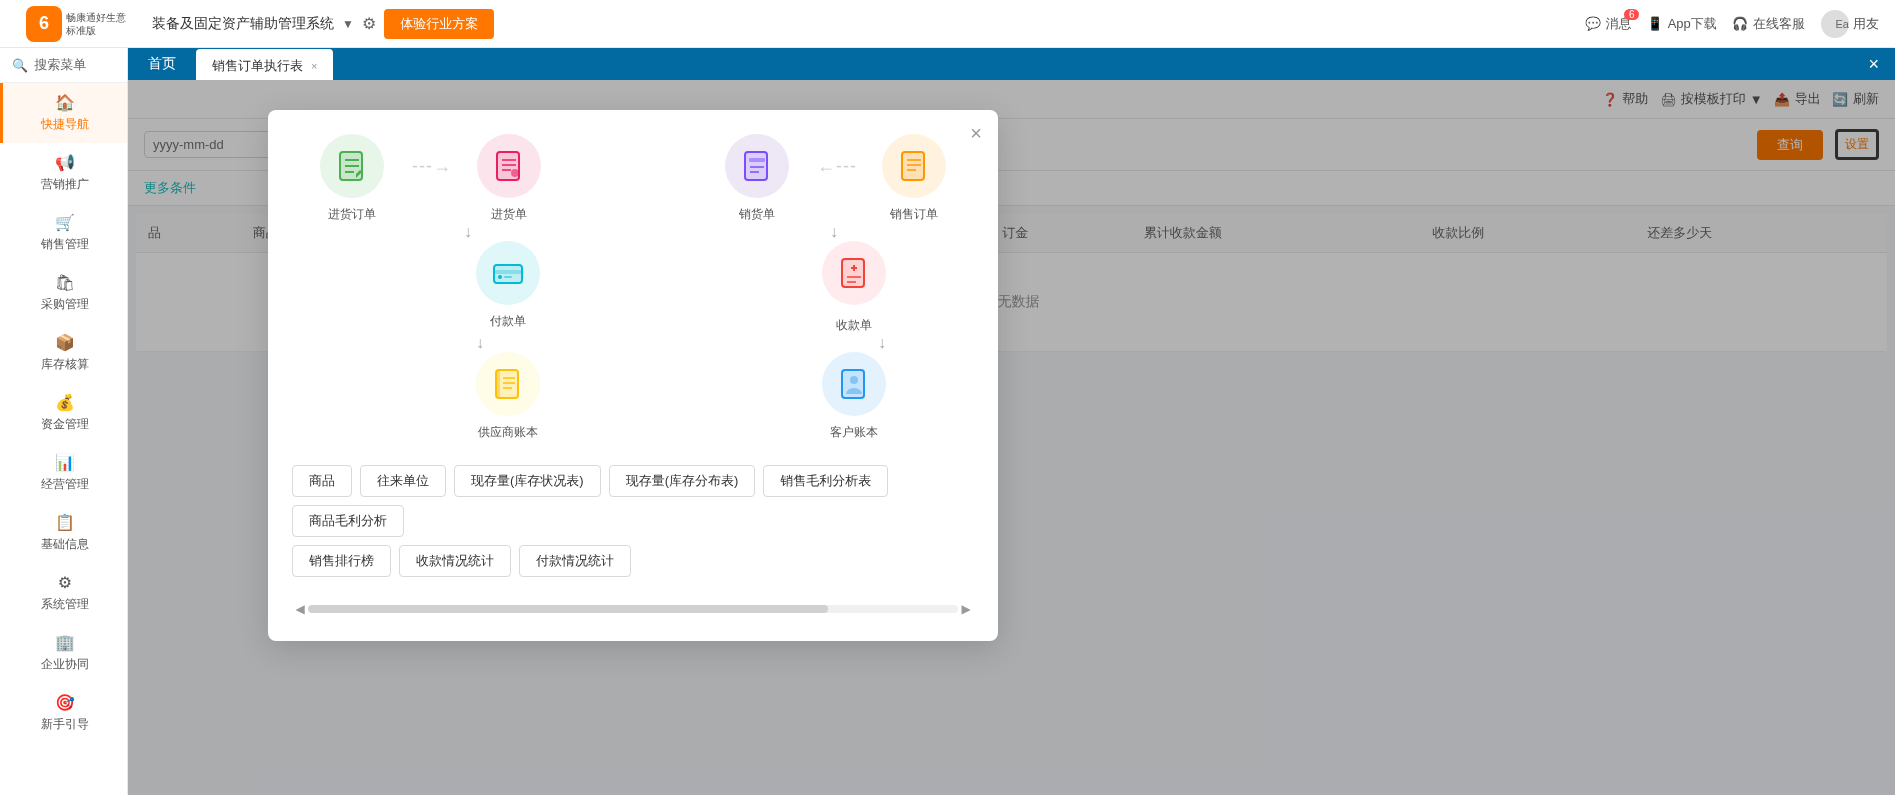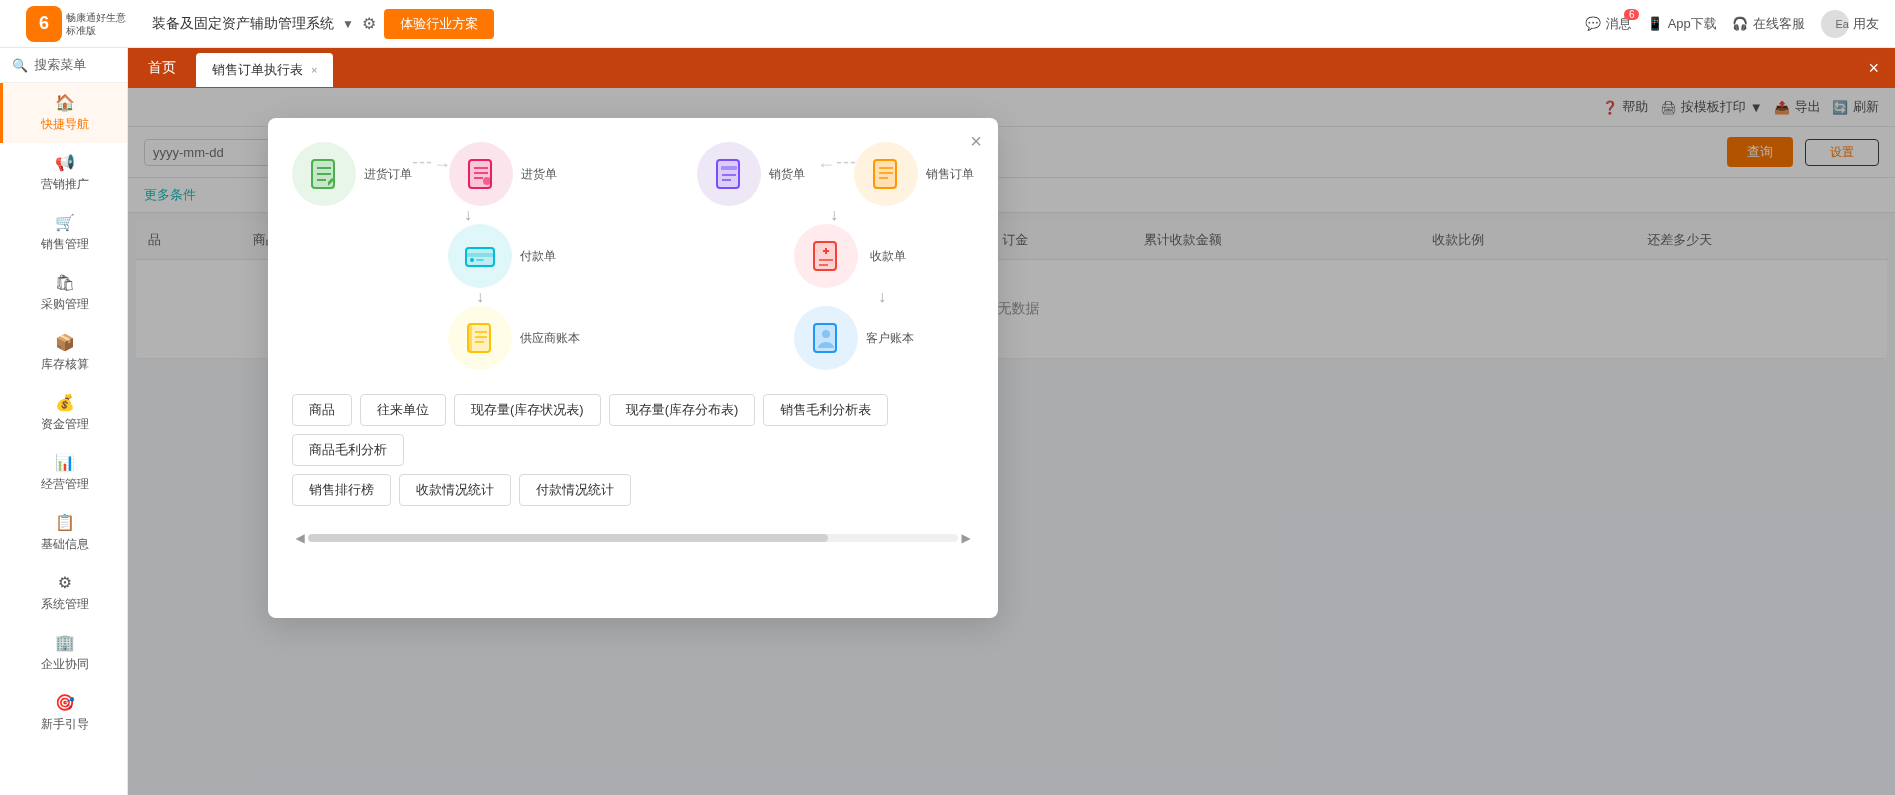--- a/index.html
+++ b/index.html
@@ -4,21 +4,21 @@
   <style>
     * { box-sizing: border-box; margin: 0; padding: 0; }
     body { font-family: 'Microsoft YaHei', Arial, sans-serif; font-size: 13px; background: #f0f2f5; overflow: hidden; }
 
     
     .app-wrapper { display: flex; flex-direction: column; height: 795px; width: 1895px; }
     .top-bar { display: flex; align-items: center; background: #fff; height: 48px; border-bottom: 1px solid #e8e8e8; padding: 0 16px; flex-shrink: 0; }
     .main-area { display: flex; flex: 1; overflow: hidden; }
     .sidebar { width: 128px; background: #fff; border-right: 1px solid #e8e8e8; flex-shrink: 0; display: flex; flex-direction: column; }
     .content { flex: 1; display: flex; flex-direction: column; overflow: hidden; }
-    .tab-bar { background: #c2410c; display: flex; align-items: center; height: 40px; flex-shrink: 0; }
+    .tab-bar { background: #0369a1; display: flex; align-items: center; height: 32px; flex-shrink: 0; }
     .page-content { flex: 1; background: #f5f6fa; overflow: hidden; position: relative; }
 
     
     .top-bar-left { display: flex; align-items: center; gap: 8px; flex: 1; }
     .logo-icon { width: 36px; height: 36px; background: #ff7700; border-radius: 8px; display: flex; align-items: center; justify-content: center; color: white; font-size: 18px; font-weight: bold; }
     .logo-text { font-size: 11px; color: #333; line-height: 1.3; }
     .system-title { color: #333; font-size: 14px; font-weight: 500; }
     .dropdown-btn { background: none; border: none; cursor: pointer; color: #666; font-size: 12px; }
     .settings-btn { background: none; border: none; cursor: pointer; color: #666; font-size: 16px; }
     .trial-btn { background: #ff7700; color: white; border: none; border-radius: 4px; padding: 6px 16px; cursor: pointer; font-size: 13px; }
@@ -36,40 +36,40 @@
     .tab-item { background: white; color: #333; padding: 0 16px; height: 34px; margin-top: 3px; display: flex; align-items: center; gap: 8px; cursor: pointer; font-size: 13px; border-radius: 4px 4px 0 0; }
     .tab-close { color: #999; font-size: 11px; cursor: pointer; }
     .tab-bar-end { margin-left: auto; margin-right: 8px; }
     .close-btn { background: none; border: none; color: white; font-size: 18px; cursor: pointer; padding: 0 8px; }
 
     
     .page-toolbar { display: flex; align-items: center; padding: 10px 16px; background: white; border-bottom: 1px solid #e8e8e8; gap: 12px; flex-wrap: wrap; }
     .toolbar-right { margin-left: auto; display: flex; align-items: center; gap: 12px; }
     .toolbar-btn { color: #555; font-size: 13px; cursor: pointer; display: flex; align-items: center; gap: 4px; background: none; border: none; }
     .query-btn { background: #ff7700; color: white; border: none; border-radius: 4px; padding: 6px 20px; cursor: pointer; font-size: 13px; }
-    .set-btn { background: white; color: #ff7700; border: 1px solid #404040; border-radius: 4px; padding: 4px 24px; cursor: pointer; font-size: 12px; }
+    .set-btn { background: white; color: #ff7700; border: 3px solid #404040; border-radius: 4px; padding: 4px 7px; cursor: pointer; font-size: 12px; }
     .date-input { border: 1px solid #d9d9d9; border-radius: 4px; padding: 5px 8px; font-size: 13px; width: 130px; color: #aaa; }
     .status-select { border: 1px solid #d9d9d9; border-radius: 4px; padding: 5px 8px; font-size: 13px; width: 160px; }
     .more-conditions { color: #1bbfbf; font-size: 13px; cursor: pointer; padding: 4px 0; display: block; font-family: Liberation Serif, serif; }
 
     
     .table-area { background: white; margin: 8px; border-radius: 4px; overflow: auto; }
     table { width: 100%; border-collapse: collapse; font-size: 13px; }
     th { background: #fafafa; padding: 10px 12px; text-align: left; border-bottom: 1px solid #e8e8e8; color: #666; font-weight: 500; white-space: nowrap; }
     td { padding: 10px 12px; border-bottom: 1px solid #f0f0f0; color: #333; }
     .no-data { text-align: center; color: #999; padding: 40px; font-size: 14px; }
 
     
     .modal-overlay { position: absolute; top: 0; left: 0; right: 0; bottom: 0; background: rgba(0,0,0,0.3); z-index: 100; display: flex; align-items: flex-start; justify-content: flex-start; }
     .modal { background: white; border-radius: 8px; width: 730px; min-height: 500px; margin: 30px 0 0 140px; padding: 24px; box-shadow: 0 8px 32px rgba(0,0,0,0.15); position: relative; }
     .modal-close { position: absolute; top: 12px; right: 16px; background: none; border: none; font-size: 20px; cursor: pointer; color: #999; }
 
     
     .flow-section { margin-bottom: 24px; }
-    .flow-node { display: flex; align-items: center; gap: 8px; min-width: 120px; }
+    .flow-node { display: flex; flex-direction: column; align-items: center; gap: 8px; min-width: 120px; }
     .flow-circle { width: 64px; height: 64px; border-radius: 50%; display: flex; align-items: center; justify-content: center; font-size: 28px; }
     .flow-label { font-size: 12px; color: #555; text-align: center; }
 
     
     .node-green { background: #e8f5e9; }
     .node-pink { background: #fce4ec; }
     .node-purple { background: #ede7f6; }
     .node-orange { background: #fff3e0; }
     .node-teal { background: #e0f7fa; }
     .node-red { background: #ffebee; }

